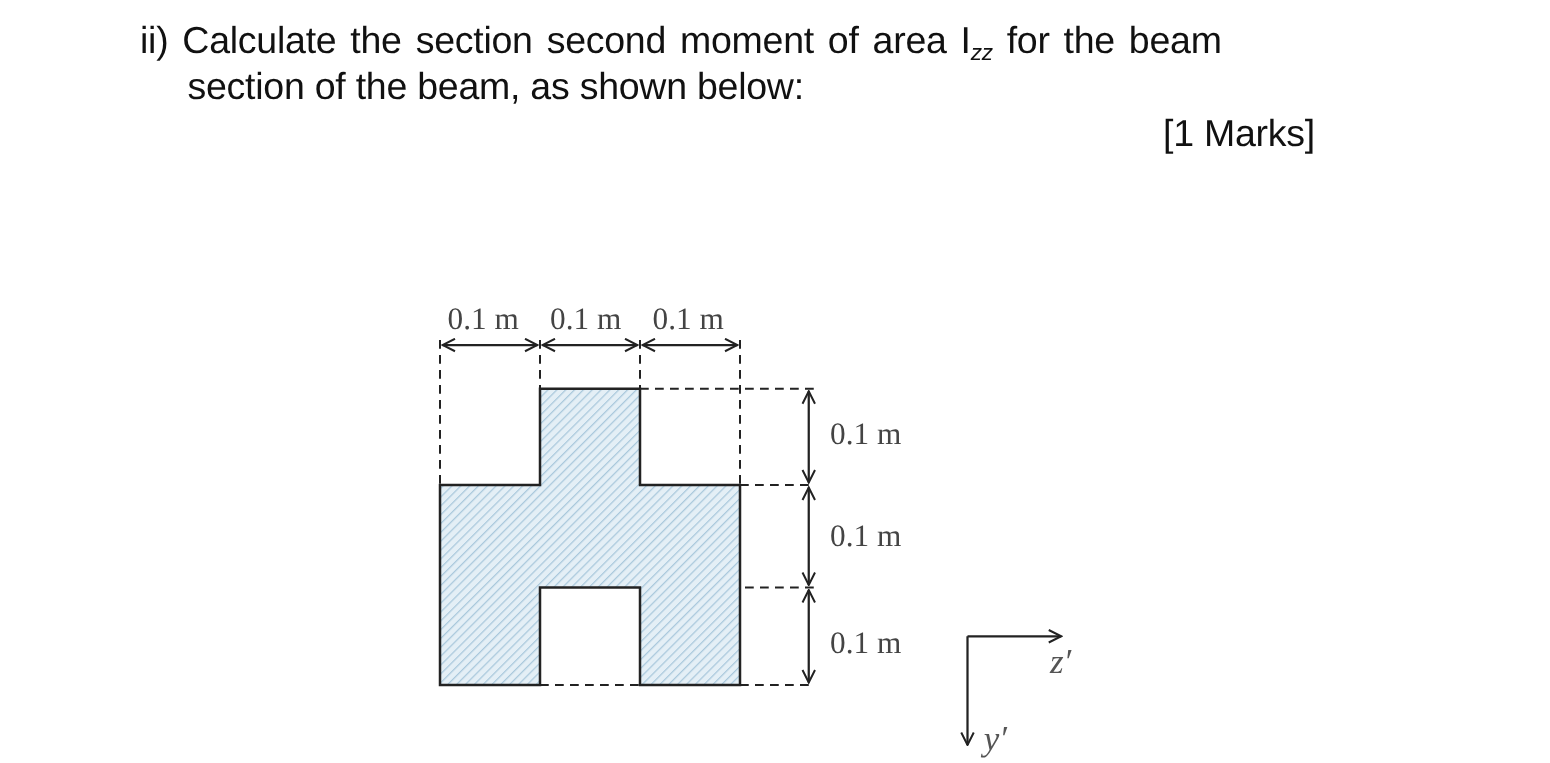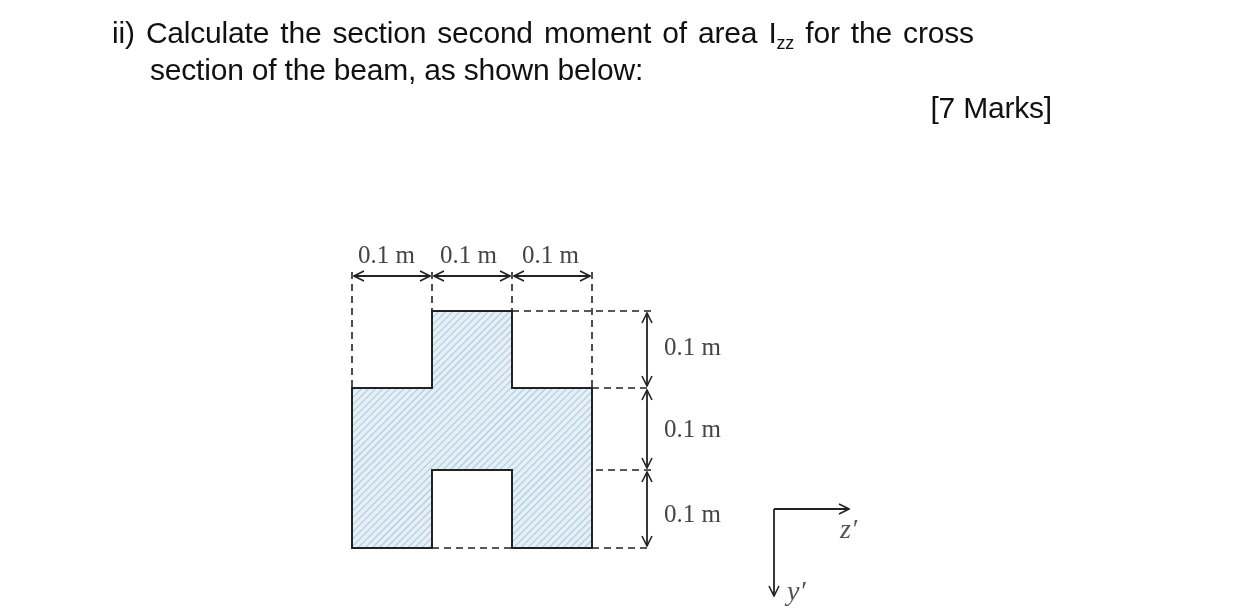--- a/index.html
+++ b/index.html
@@ -5,35 +5,35 @@
   html, body { margin:0; padding:0; background:#ffffff; }
   body { width:1240px; height:610px; position:relative; overflow:hidden; }
   .q-text {
     position:absolute; left:112px; top:14px; width:940px;
     font-family:"Liberation Sans", sans-serif; font-size:30px; line-height:37px;
     color:#111; letter-spacing:-0.2px;
   }
   .q-line1 { position:absolute; left:0; top:0; white-space:nowrap; word-spacing:3px; }
   .q-line2 { position:absolute; left:38px; top:37px; white-space:nowrap; }
   .marks { position:absolute; right:0; top:75px; white-space:nowrap; }
-  .sub { font-size:18px; position:relative; top:6px; }
+  .sub { font-size:18px; position:relative; top:6px;font-style:italic; }
   svg.fig { position:absolute; left:0; top:0; }
   .dimtxt { font-family:"Liberation Serif", "DejaVu Serif", serif; font-size:25px; fill:#444; }
   .axtxt { font-family:"Liberation Serif", "DejaVu Serif", serif; font-size:28px; fill:#555; font-style:italic; }
 </style>
 </head>
 <body>
 
 <div class="q-text">
   <div class="q-line1">
     <span>ii)</span>
-    <span>Calculate the section second moment of area I</span><span class="sub">zz</span><span> for the cross</span>
+    <span>Calculate the section second moment of area I</span><span class="sub">zz</span><span> for the beam</span>
   </div>
   <div class="q-line2">section of the beam, as shown below:</div>
-  <div class="marks">[7 Marks]</div>
+  <div class="marks">[1 Marks]</div>
 </div>
 
 <svg class="fig" width="1240" height="610">
   <defs>
     <pattern id="hatch" patternUnits="userSpaceOnUse" width="5" height="5" patternTransform="rotate(45)">
       <rect width="5" height="5" fill="#e4eff6"></rect>
       <line x1="0" y1="0" x2="0" y2="5" stroke="#a9c8dc" stroke-width="2"></line>
     </pattern>
     <marker id="ah" viewBox="0 0 12 12" refX="11" refY="6" markerWidth="12" markerHeight="12" orient="auto-start-reverse" markerUnits="userSpaceOnUse">
       <path d="M1,1 L11,6 L1,11" fill="none" stroke="#222" stroke-width="1.6"></path>

